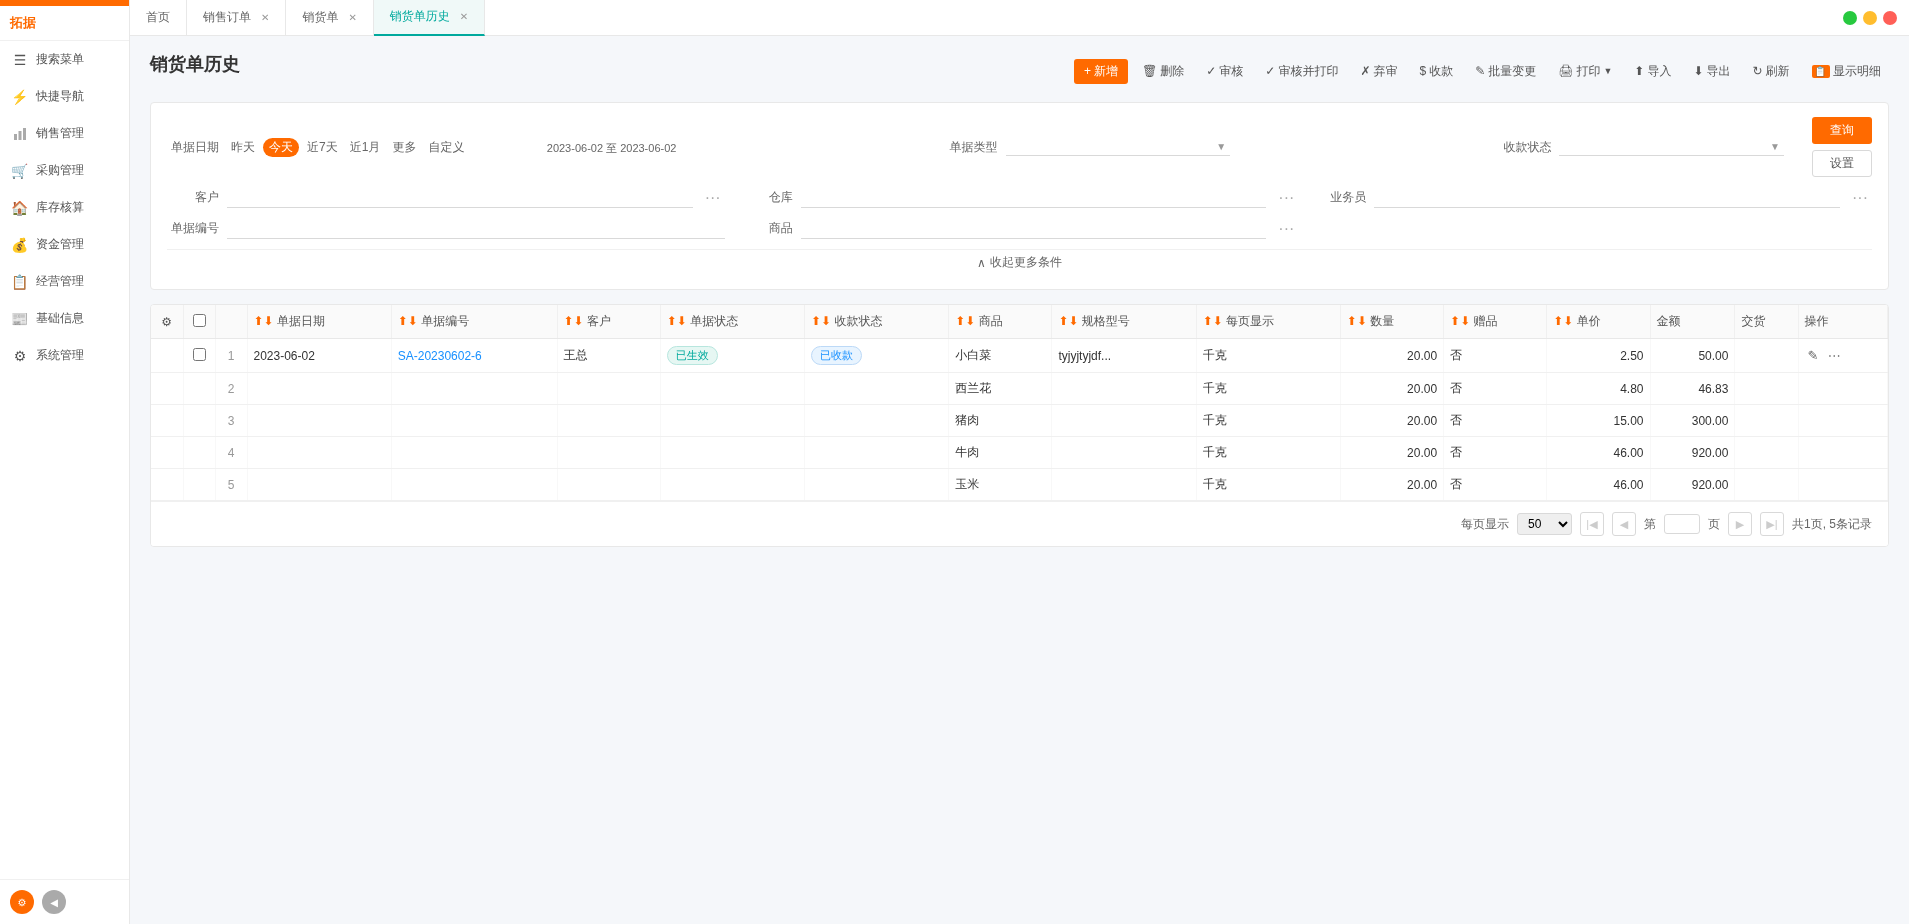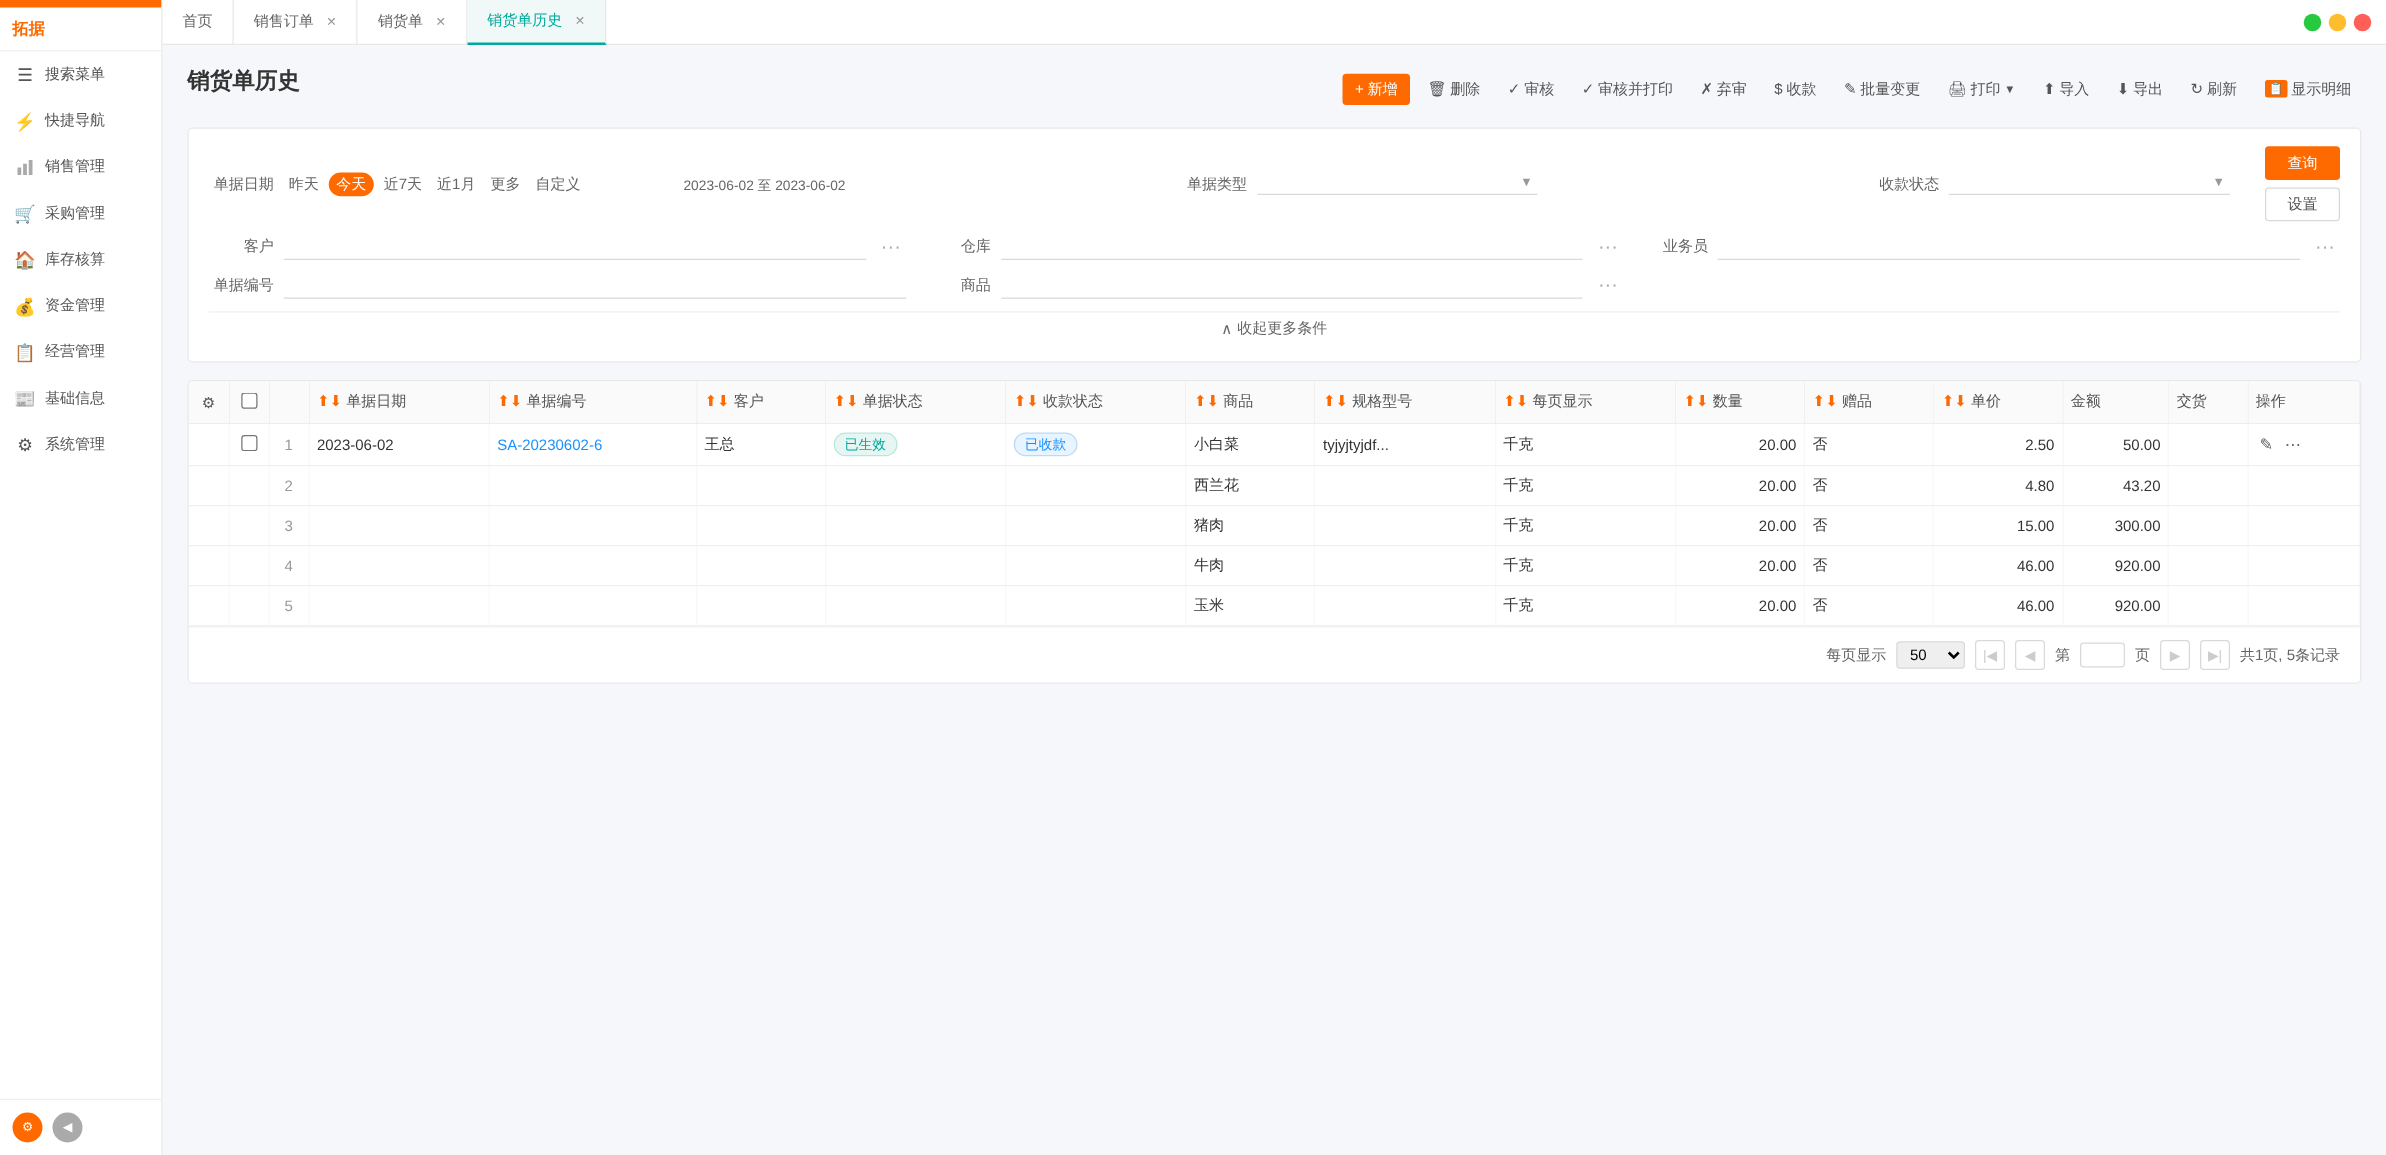--- a/index.html
+++ b/index.html
@@ -365,21 +365,21 @@
               <td></td>
               <td></td>
               <td></td>
               <td></td>
               <td>西兰花</td>
               <td></td>
               <td>千克</td>
               <td style="text-align:right;">20.00</td>
               <td>否</td>
               <td style="text-align:right;">4.80</td>
-              <td style="text-align:right;">43.20</td>
+              <td style="text-align:right;">46.83</td>
               <td></td>
               <td></td>
             </tr>
 
             <tr>
               <td class="gear-col"></td>
               <td class="checkbox-col"></td>
               <td class="num-col">3</td>
               <td></td>
               <td></td>

